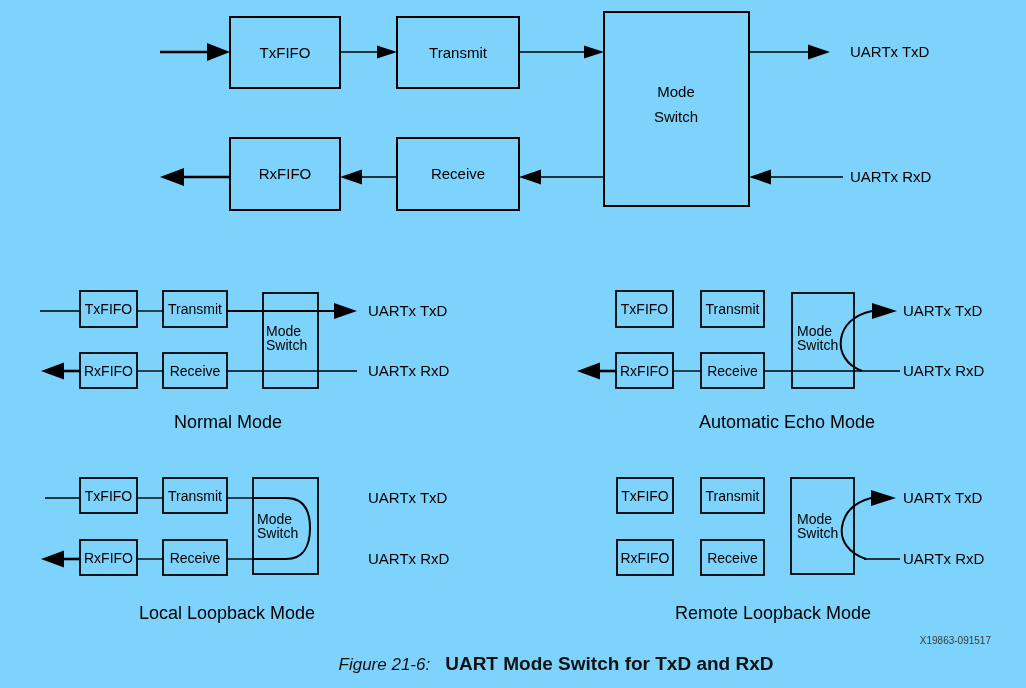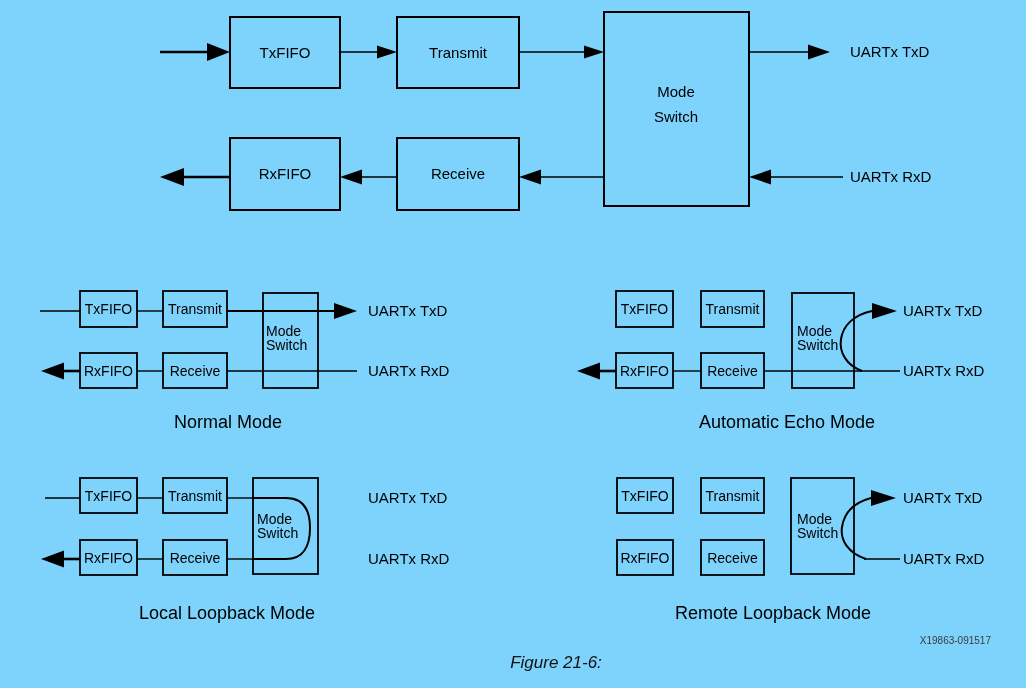--- a/index.html
+++ b/index.html
@@ -195,15 +195,16 @@
     <text class="t15" x="903" y="503">UARTx TxD</text>
     <text class="t15" x="903" y="564">UARTx RxD</text>
     <text class="cap mid" x="773" y="619">Remote Loopback Mode</text>
   </g>
 
   <text class="xid end" x="991" y="644">X19863-091517</text>
 </svg>
 
 <div class="figure-caption">
   <span class="cap-label">Figure 21-6:</span>
+  <span class="cap-title">UART Mode Switch for TxD and RxD</span>
 </div>
 
 </div>
 
 </body></html>

